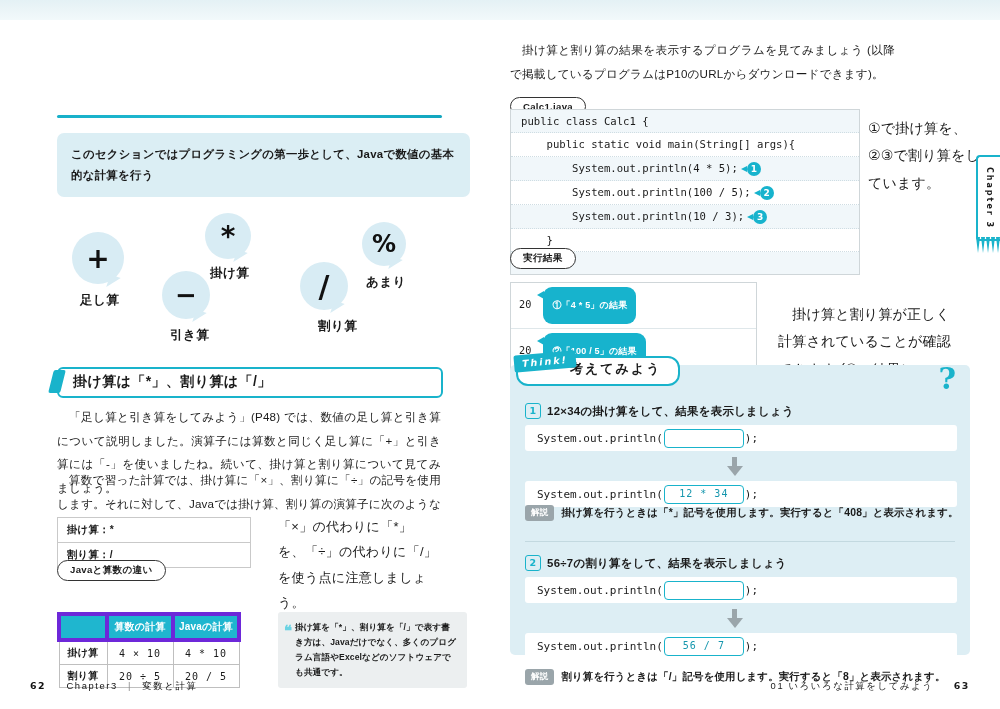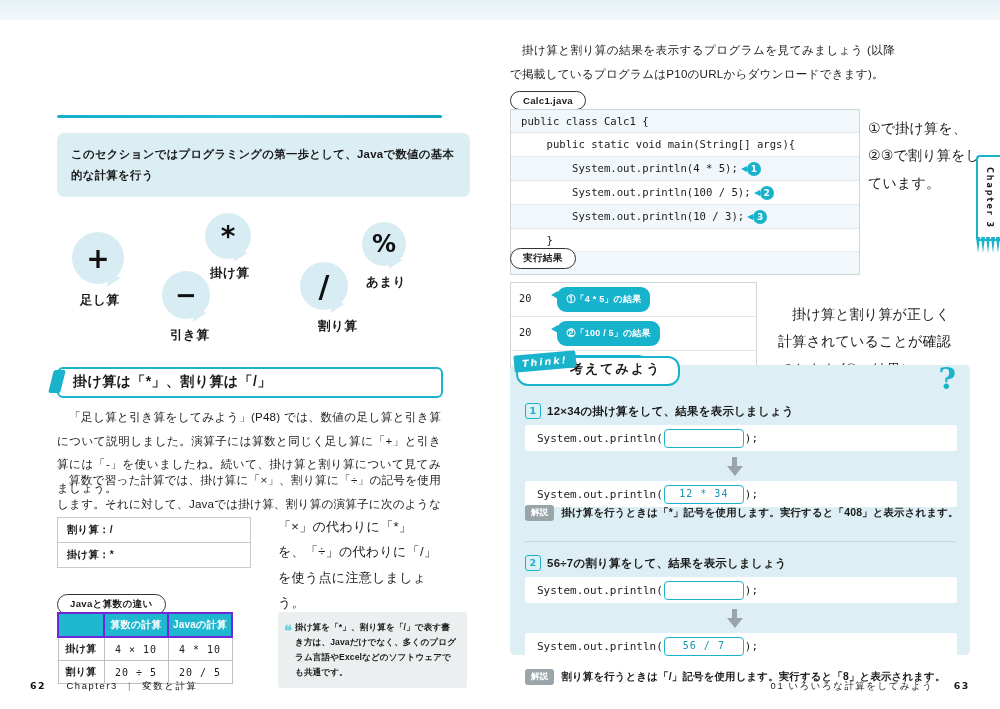--- a/index.html
+++ b/index.html
@@ -94,21 +94,21 @@
     position: absolute; border: 1px solid #333; border-radius: 11px;
     font-size: 9.6px; font-weight: bold; padding: 3px 12px; background: #fff;
     letter-spacing: .3px;
   }
   .cmp-table {
     position: absolute; left: 57px; top: 592px; border-collapse: collapse;
     font-size: 10px; background: #fff;
   }
   .cmp-table th {
     background: #1fb6cf; color: #fff; font-weight: bold;
-    padding: 4px 0; width: 62px; border: 2px solid #6d28d9; letter-spacing: .2px;
+    padding: 4px 0; width: 62px; border: 4px solid #6d28d9; letter-spacing: .2px;
   }
   .cmp-table th.blank { background: #1fb6cf; width: 44px; border-right: 1px solid #6fd0e0;}
   .cmp-table td {
     border: 1px solid #bfbfbf; padding: 4px 6px; text-align: center;
     font-family: "DejaVu Sans Mono", monospace; font-size: 10px; letter-spacing: 1px;
   }
   .cmp-table td.rh { font-family: "Liberation Sans", sans-serif; font-weight: bold; letter-spacing: .2px; }
 
   .memo {
     position: absolute; left: 278px; top: 592px; width: 163px;
@@ -147,21 +147,21 @@
   .res-box {
     position: absolute; left: 10px; top: 262px; width: 245px;
     border: 1px solid #cfd6d9; background: #fff;
     font-family: "DejaVu Sans Mono", monospace; font-size: 10.2px;
   }
   .res-line { padding: 4px 8px; border-bottom: 1px solid #dfe7ea; white-space: nowrap; }
   .res-line:last-child { border-bottom: none; }
   .res-pill {
     display: inline-block; background: #17b3cd; color: #fff; border-radius: 9px;
     font-family: "Liberation Sans", sans-serif; font-size: 9px; font-weight: bold;
-    padding: 6px 9px; margin-left: 20px; position: relative; letter-spacing: .2px;
+    padding: 12px 9px; margin-left: 6px; position: relative; letter-spacing: .2px;
   }
   .res-pill::before {
     content: ""; position: absolute; left: -6px; top: 4px;
     border-top: 4px solid transparent; border-bottom: 4px solid transparent;
     border-right: 7px solid #17b3cd;
   }
 
   .r-note { position: absolute; font-size: 14px; line-height: 1.95; letter-spacing: .2px; }
 
   
@@ -285,27 +285,27 @@
 
     <div class="subhead">
       <span class="bar"></span>
       <span class="txt">掛け算は「*」、割り算は「/」</span>
     </div>
 
     <div class="para p1">　「足し算と引き算をしてみよう」(P48) では、数値の足し算と引き算について説明しました。演算子には算数と同じく足し算に「+」と引き算には「-」を使いましたね。続いて、掛け算と割り算について見てみましょう。</div>
     <div class="para p2">　算数で習った計算では、掛け算に「×」、割り算に「÷」の記号を使用します。それに対して、Javaでは掛け算、割り算の演算子に次のような記号を使用します。</div>
 
     <div class="defbox">
+      <div>掛け算：*</div>
       <div>割り算：/</div>
-      <div>掛け算：*</div>
     </div>
 
     <div class="sidenote">「×」の代わりに「*」を、「÷」の代わりに「/」を使う点に注意しましょう。</div>
 
-    <div class="cap-pill" style="left:57px; top:574px;">Javaと算数の違い</div>
+    <div class="cap-pill" style="left:57px; top:540px;">Javaと算数の違い</div>
 
     <table class="cmp-table">
       <tbody>
           <tr>
         <th class="blank"></th>
         <th>算数の計算</th>
         <th>Javaの計算</th>
       </tr>
       <tr>
         <td class="rh">掛け算</td>
@@ -330,21 +330,21 @@
       <span>Chapter3</span>
       <span class="sep">|</span>
       <span>変数と計算</span>
     </div>
   </div>
 
   <div class="right-page">
 
     <div class="r-para" style="top:18px;">　掛け算と割り算の結果を表示するプログラムを見てみましょう (以降で掲載しているプログラムはP10のURLからダウンロードできます)。</div>
 
-    <div class="cap-pill" style="left:10px; top:71px;">Calc1.java</div>
+    <div class="cap-pill" style="left:10px; top:77px;">Calc1.java</div>
 
     <div class="code-box">
       <div class="code-line"><span>public class Calc1 {</span></div>
       <div class="code-line"><span>    public static void main(String[] args){</span></div>
       <div class="code-line"><span>        System.out.println(4 * 5);</span><span class="marker">1</span></div>
       <div class="code-line"><span>        System.out.println(100 / 5);</span><span class="marker">2</span></div>
       <div class="code-line"><span>        System.out.println(10 / 3);</span><span class="marker">3</span></div>
       <div class="code-line"><span>    }</span></div>
       <div class="code-line"><span>}</span></div>
     </div>

